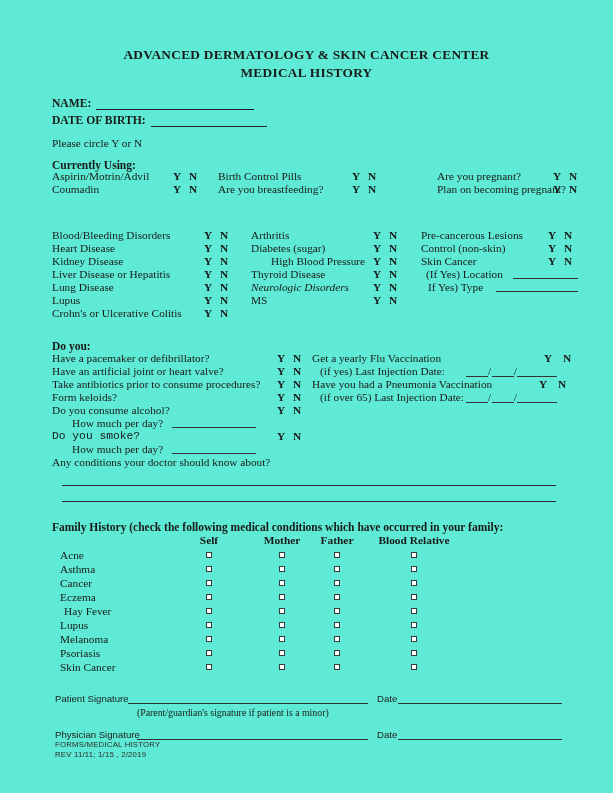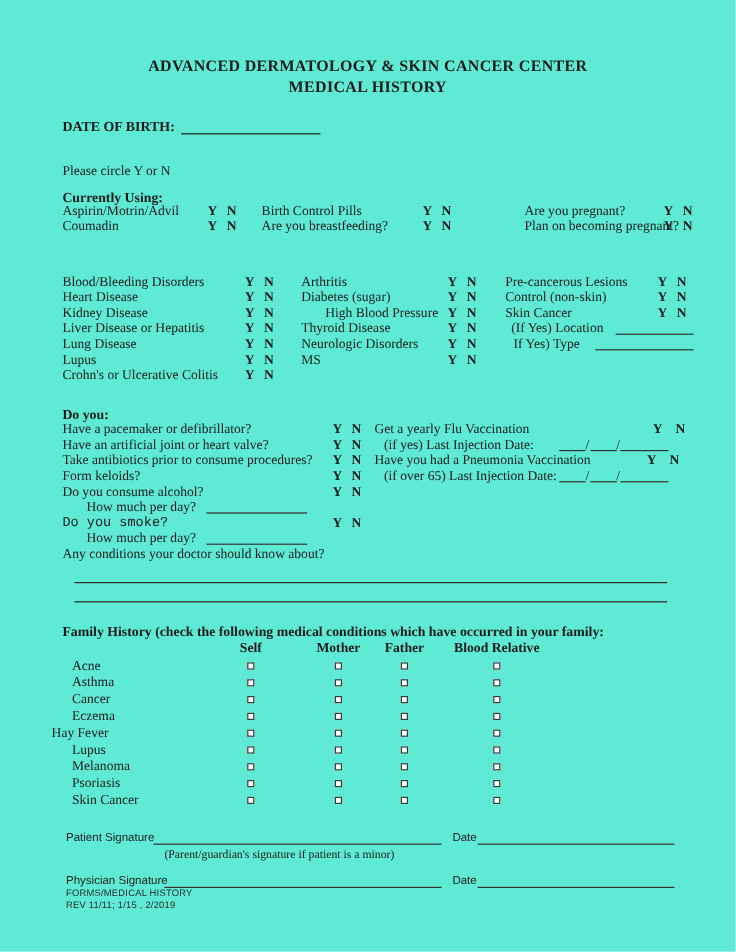--- a/index.html
+++ b/index.html
@@ -103,20 +103,24 @@
 <body>
 
 <div class="page">
 
   <div class="doc-title">
     <span>ADVANCED DERMATOLOGY &amp; SKIN CANCER CENTER</span>
     <span class="l2">MEDICAL HISTORY</span>
   </div>
 
   <div class="idblock">
+    <div class="idrow">
+      <span class="lbl">NAME:</span>
+      <span class="rule" id="rule-name"></span>
+    </div>
     <div class="idrow" style="margin-top:2px;">
       <span class="lbl">DATE OF BIRTH:</span>
       <span class="rule" id="rule-dob"></span>
     </div>
   </div>
 
   <div class="t" style="left:52px; top:137px;">Please circle Y or N</div>
 
   <div class="sec-head" style="left:52px; top:159px;">Currently Using:</div>
 
@@ -152,21 +156,21 @@
   <div class="yn" style="left:204px; top:307px;"><span class="y">Y</span><span>N</span></div>
 
   <div class="t" style="left:251px; top:229px;">Arthritis</div>
   <div class="yn" style="left:373px; top:229px;"><span class="y">Y</span><span>N</span></div>
   <div class="t" style="left:251px; top:242px;">Diabetes (sugar)</div>
   <div class="yn" style="left:373px; top:242px;"><span class="y">Y</span><span>N</span></div>
   <div class="t" style="left:251px; top:255px;margin-left:20px;">High Blood Pressure</div>
   <div class="yn" style="left:373px; top:255px;"><span class="y">Y</span><span>N</span></div>
   <div class="t" style="left:251px; top:268px;">Thyroid Disease</div>
   <div class="yn" style="left:373px; top:268px;"><span class="y">Y</span><span>N</span></div>
-  <div class="t" style="left:251px; top:281px;">Neurologic Disorders</div>
+  <div class="t" style="left:251px; top:281px;font-style:italic;">Neurologic Disorders</div>
   <div class="yn" style="left:373px; top:281px;"><span class="y">Y</span><span>N</span></div>
   <div class="t" style="left:251px; top:294px;">MS</div>
   <div class="yn" style="left:373px; top:294px;"><span class="y">Y</span><span>N</span></div>
 
   <div class="t" style="left:421px; top:229px;">Pre-cancerous Lesions</div>
   <div class="yn" style="left:548px; top:229px;"><span class="y">Y</span><span>N</span></div>
   <div class="t" style="left:421px; top:242px;">Control (non-skin)</div>
   <div class="yn" style="left:548px; top:242px;"><span class="y">Y</span><span>N</span></div>
   <div class="t" style="left:421px; top:255px;">Skin Cancer</div>
   <div class="yn" style="left:548px; top:255px;"><span class="y">Y</span><span>N</span></div>
@@ -223,21 +227,21 @@
 
   <div class="fh-head" style="left:185px; top:534px; width:48px;">Self</div>
   <div class="fh-head" style="left:258px; top:534px; width:48px;">Mother</div>
   <div class="fh-head" style="left:313px; top:534px; width:48px;">Father</div>
   <div class="fh-head" style="left:372px; top:534px; width:84px;">Blood Relative</div>
 
   <div class="fh-rowlabel" style="left:60px; top:549px;">Acne</div>
   <div class="fh-rowlabel" style="left:60px; top:563px;">Asthma</div>
   <div class="fh-rowlabel" style="left:60px; top:577px;">Cancer</div>
   <div class="fh-rowlabel" style="left:60px; top:591px;">Eczema</div>
-  <div class="fh-rowlabel" style="left:43px; top:605px;">Hay Fever</div>
+  <div class="fh-rowlabel" style="left:64px; top:605px;">Hay Fever</div>
   <div class="fh-rowlabel" style="left:60px; top:619px;">Lupus</div>
   <div class="fh-rowlabel" style="left:60px; top:633px;">Melanoma</div>
   <div class="fh-rowlabel" style="left:60px; top:647px;">Psoriasis</div>
   <div class="fh-rowlabel" style="left:60px; top:661px;">Skin Cancer</div>
 
   <div class="cbx" style="left:206px; top:552px;"></div>
   <div class="cbx" style="left:279px; top:552px;"></div>
   <div class="cbx" style="left:334px; top:552px;"></div>
   <div class="cbx" style="left:411px; top:552px;"></div>
 

